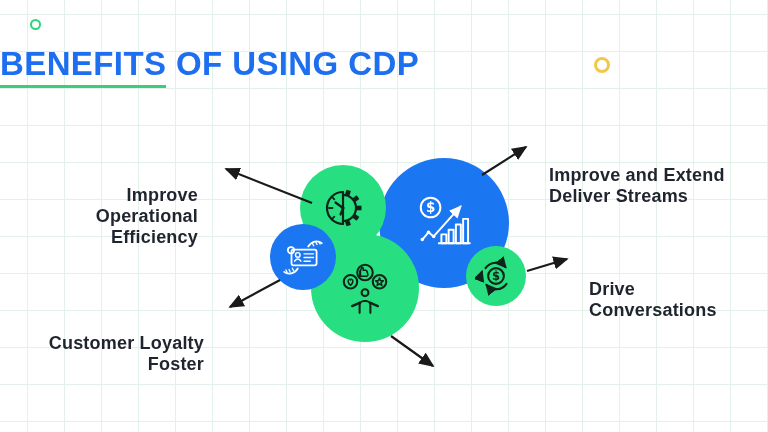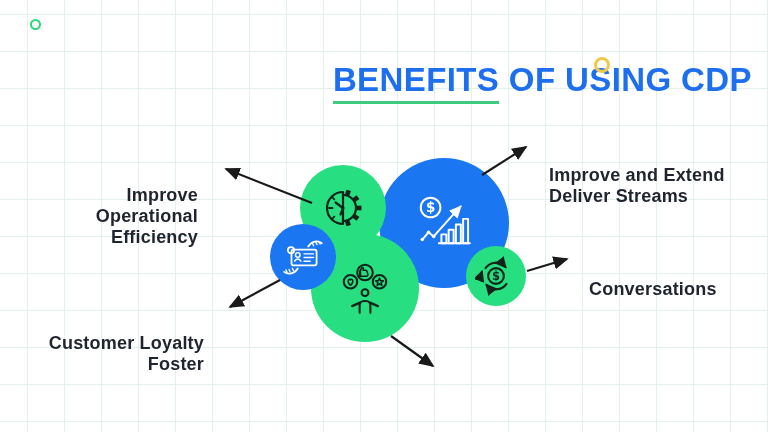--- a/index.html
+++ b/index.html
@@ -11,21 +11,21 @@
       linear-gradient(to right,#e2f1ea 1px,transparent 1px),
       linear-gradient(to bottom,#e2f1ea 1px,transparent 1px);
     background-size:37px 37px;
     background-position:27px 14px;
   }
   
   .logo{position:absolute;left:28px;top:24px;display:flex;align-items:flex-start;}
   .logo-text{font-size:25px;font-weight:800;color:#2b63e8;letter-spacing:-0.3px;line-height:1;}
   .logo-ring{width:7px;height:7px;border:2.5px solid #2fd47a;border-radius:50%;margin-left:2px;margin-top:-5px;}
   
-  .title{position:absolute;left:0;right:0;top:46px;margin:16px;text-align:right;
+  .title{position:absolute;left:0;right:0;top:46px;margin:0;text-align:left;
     font-size:33px;font-weight:800;color:#1d6ff0;letter-spacing:0.4px;line-height:1.1;}
   .title .u{border-bottom:3px solid #3ecb7d;padding-bottom:3px;}
   .title-ring{position:absolute;left:594px;top:57px;width:10px;height:10px;border:3px solid #f2c84b;border-radius:50%;}
   
   .bubble{position:absolute;border-radius:50%;display:flex;align-items:center;justify-content:center;}
   .bubble.blue{background:#1b76f2;}
   .bubble.green{background:#27df80;}
   .b-revenue{left:379px;top:158px;width:130px;height:130px;z-index:1;}
   .b-clock{left:300px;top:165px;width:86px;height:86px;z-index:2;}
   .b-exp{left:311px;top:234px;width:108px;height:108px;z-index:3;}
@@ -155,20 +155,21 @@
 
   <div class="label l-eff">
     <div>Improve</div>
     <div>Operational Efficiency</div>
   </div>
   <div class="label l-rev">
     <div>Improve and Extend</div>
     <div>Deliver Streams</div>
   </div>
   <div class="label l-conv">
+    <div>Drive</div>
     <div>Conversations</div>
   </div>
   <div class="label l-loyal">
     <div>Customer Loyalty</div>
     <div>Foster</div>
   </div>
 
 </div>
 
 </body></html>

